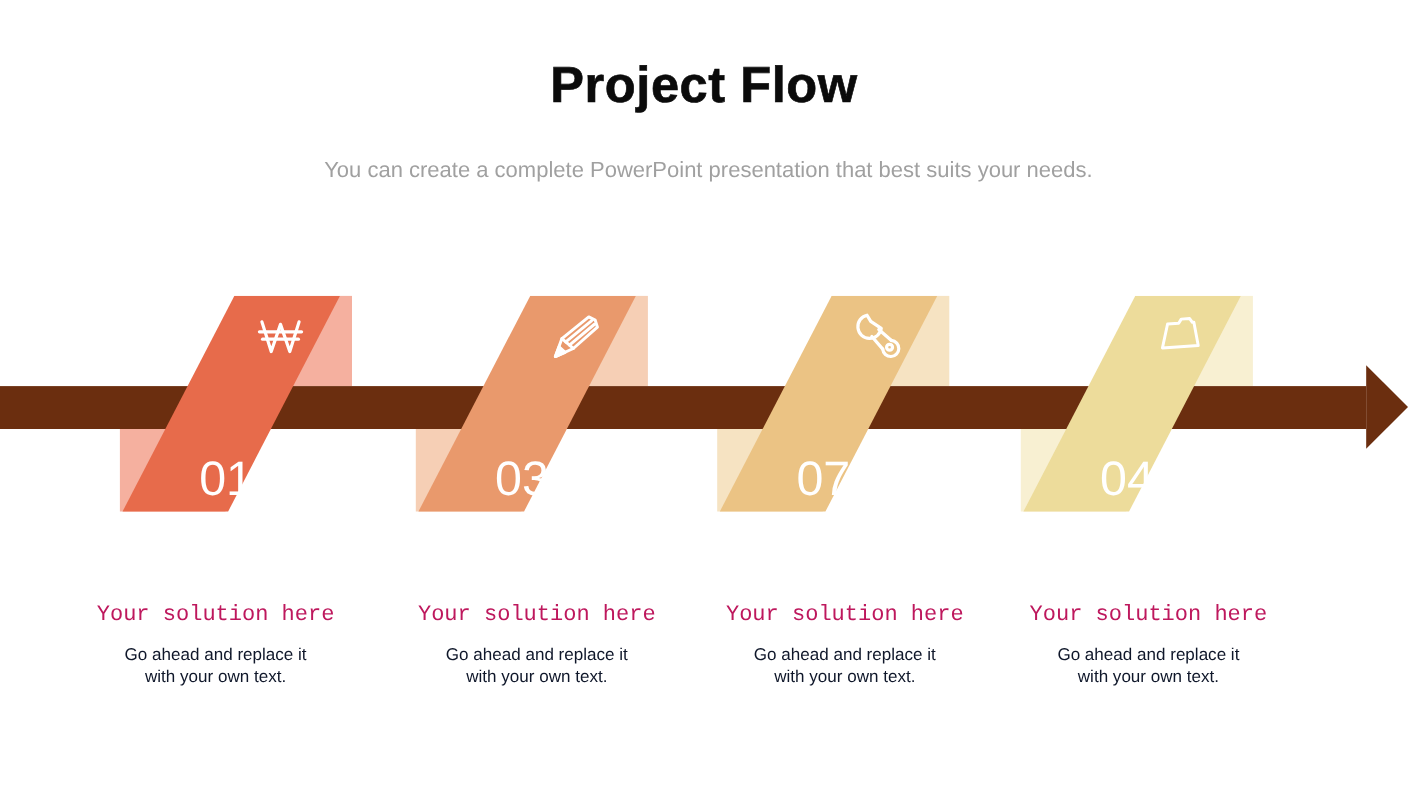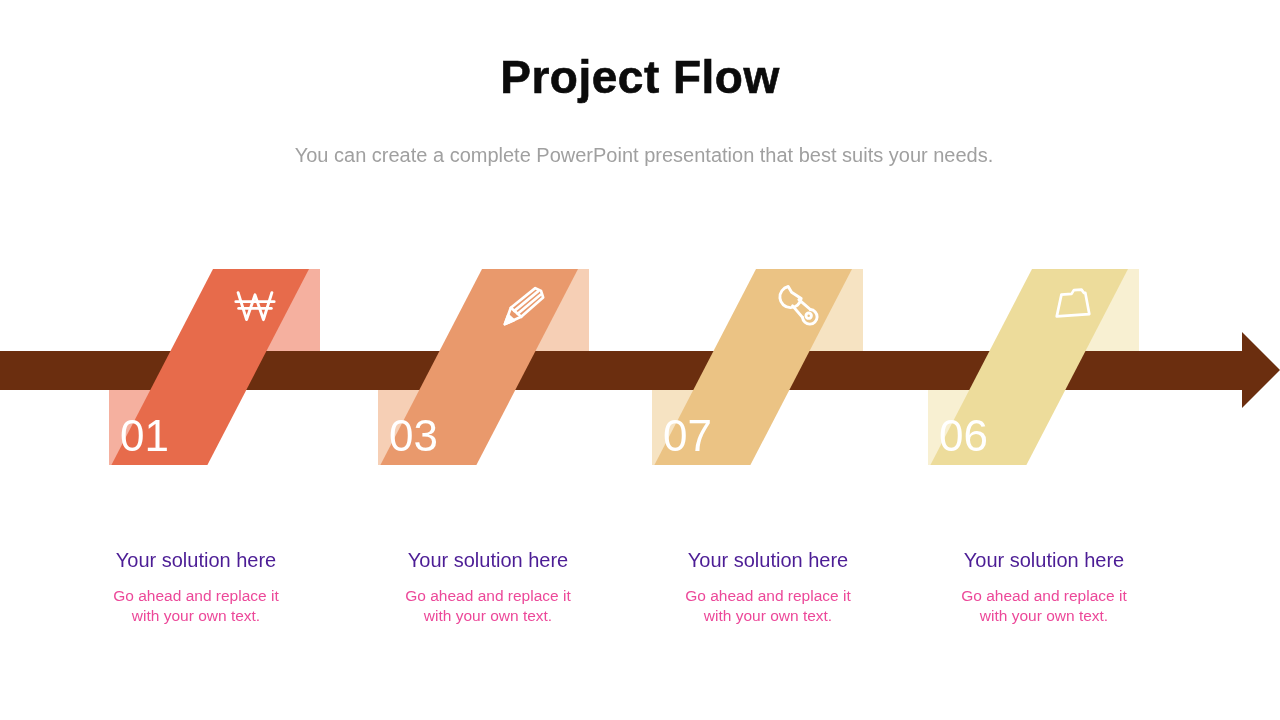--- a/index.html
+++ b/index.html
@@ -69,41 +69,42 @@
     position:absolute;
     left:calc(var(--bx) + 15px);top:278px;
     width:54px;height:54px;
     z-index:4;
   }
   .step-icon svg{display:block;width:54px;height:54px;}
   .num{
     position:absolute;
     left:calc(var(--bx) - 93px);top:414px;
     width:110px;
-    text-align:left;
+    text-align:right;
     font-size:44px;line-height:44px;font-weight:400;
     color:#ffffff;
     z-index:4;
   }
   
   .col{
     position:absolute;
     left:calc(var(--cx) - 120px);top:548px;
     width:240px;
     text-align:center;
   }
   .col-heading{
     font-size:20px;line-height:1.2;font-weight:400;
-    color:#4c1d95;
+    color:#be185d;
     margin:0 0 14px 0;
+    font-family:Liberation Mono, monospace;
   }
   .col-body{
     width:190px;margin:0 auto;
     font-size:15.5px;line-height:1.32;font-weight:400;
-    color:#ec4899;
+    color:#0f172a;
   }
   .g1{--bx:213px;--cx:196px;}
   .g2{--bx:482px;--cx:488px;}
   .g3{--bx:756px;--cx:768px;}
   .g4{--bx:1032px;--cx:1044px;}
 </style>
 </head>
 <body>
 
 <div class="slide">
@@ -162,21 +163,21 @@
 
   <div class="step g4" style="--band: #EDDC9B; --tint: #F8F0D2;">
     <div class="tint-top"></div>
     <div class="tint-bottom"></div>
     <div class="band"></div>
     <div class="step-icon">
       <svg viewBox="0 0 48 48" fill="none" stroke="#ffffff" stroke-width="2.4" stroke-linecap="round" stroke-linejoin="round">
         <path d="M13.5 14 L22.5 14 L24.8 10.8 L31.6 10.8 L33.6 14 L34.8 14 L37 33 L8 33 Z" transform="rotate(-4 24 24)"></path>
       </svg>
     </div>
-    <div class="num">06</div>
+    <div class="num">04</div>
   </div>
 
   <div class="col g1">
     <div class="col-heading">Your solution here</div>
     <div class="col-body">Go ahead and replace it with your own text.</div>
   </div>
   <div class="col g2">
     <div class="col-heading">Your solution here</div>
     <div class="col-body">Go ahead and replace it with your own text.</div>
   </div>

